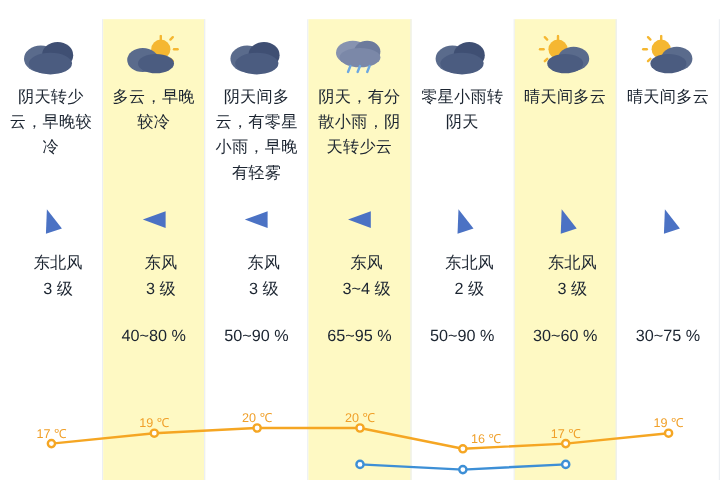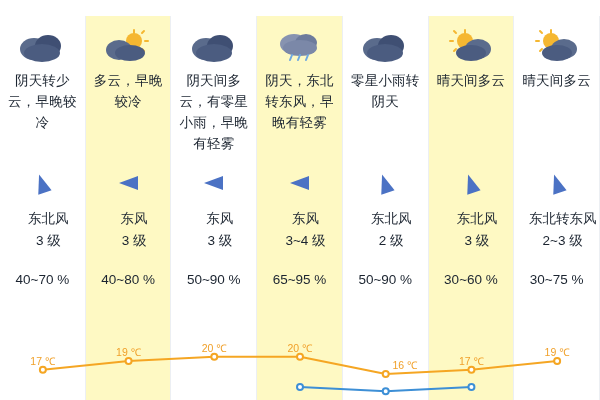--- a/index.html
+++ b/index.html
@@ -125,21 +125,20 @@
       </svg>
     </div>
     <div class="desc">阴天转少云，早晚较冷</div>
     <div class="arrow-wrap">
         <div class="arrow up"></div>
       </div>
     <div class="wind">
       <div>东北风</div>
       <div>3 级</div>
     </div>
-    <div class="humidity">40~70 %</div>
   </div>
 
   <div class="day-col alt">
     <div class="icon-wrap">
       <svg class="wicon" width="52" height="34" viewBox="0 0 52 34" aria-hidden="true">
         <circle cx="32" cy="12" r="8" fill="#f5b731"></circle>
         <g stroke="#f5b731" stroke-width="2" stroke-linecap="round">
           <line x1="32" y1="1" x2="32" y2="4"></line>
           <line x1="43" y1="12" x2="46" y2="12"></line>
           <line x1="40" y1="4" x2="42" y2="2"></line>
@@ -185,21 +184,21 @@
         <ellipse cx="20" cy="15" rx="14" ry="10" fill="#8793b0"></ellipse>
         <ellipse cx="32" cy="14" rx="11" ry="9" fill="#6d7b9c"></ellipse>
         <ellipse cx="26" cy="19" rx="17" ry="8" fill="#7b88a8"></ellipse>
         <g stroke="#6ea8e0" stroke-width="2" stroke-linecap="round">
           <line x1="18" y1="26" x2="16" y2="31"></line>
           <line x1="26" y1="26" x2="24" y2="31"></line>
           <line x1="34" y1="26" x2="32" y2="31"></line>
         </g>
       </svg>
     </div>
-    <div class="desc">阴天，东北转东风，早晚有轻雾</div>
+    <div class="desc">阴天，有分散小雨，阴天转少云</div>
     <div class="arrow-wrap">
         <div class="arrow"></div>
       </div>
     <div class="wind">
       <div>东风</div>
       <div>3~4 级</div>
     </div>
     <div class="humidity">65~95 %</div>
   </div>
 
@@ -258,24 +257,20 @@
           <line x1="11" y1="20" x2="9" y2="22"></line>
         </g>
         <ellipse cx="33" cy="20" rx="13" ry="10" fill="#5a6b8c"></ellipse>
         <ellipse cx="26" cy="24" rx="15" ry="8" fill="#4b5c80"></ellipse>
       </svg>
     </div>
     <div class="desc">晴天间多云</div>
     <div class="arrow-wrap">
         <div class="arrow up"></div>
       </div>
-    <div class="wind">
-      <div>东北转东风</div>
-      <div>2~3 级</div>
-    </div>
     <div class="humidity">30~75 %</div>
   </div>
 
   <svg id="chart" viewBox="0 0 600 400">
       <polyline points="299.99999999999994,387 385.71428571428567,391.3333333333333 471.4285714285714,387" fill="none" stroke="#3d8fd6" stroke-width="2" stroke-linejoin="round"></polyline>
       <circle cx="299.99999999999994" cy="387" r="3" fill="#ffffff" stroke="#3d8fd6" stroke-width="2"></circle>
       <circle cx="385.71428571428567" cy="391.3333333333333" r="3" fill="#ffffff" stroke="#3d8fd6" stroke-width="2"></circle>
       <circle cx="471.4285714285714" cy="387" r="3" fill="#ffffff" stroke="#3d8fd6" stroke-width="2"></circle>
       <polyline points="42.857142857142854,369.6666666666667 128.57142857142856,361 214.28571428571428,356.6666666666667 299.99999999999994,356.6666666666667 385.71428571428567,374 471.4285714285714,369.6666666666667 557.1428571428571,361" fill="none" stroke="#f5a623" stroke-width="2" stroke-linejoin="round"></polyline>
       <circle cx="42.857142857142854" cy="369.6666666666667" r="3" fill="#ffffff" stroke="#f5a623" stroke-width="2"></circle>

